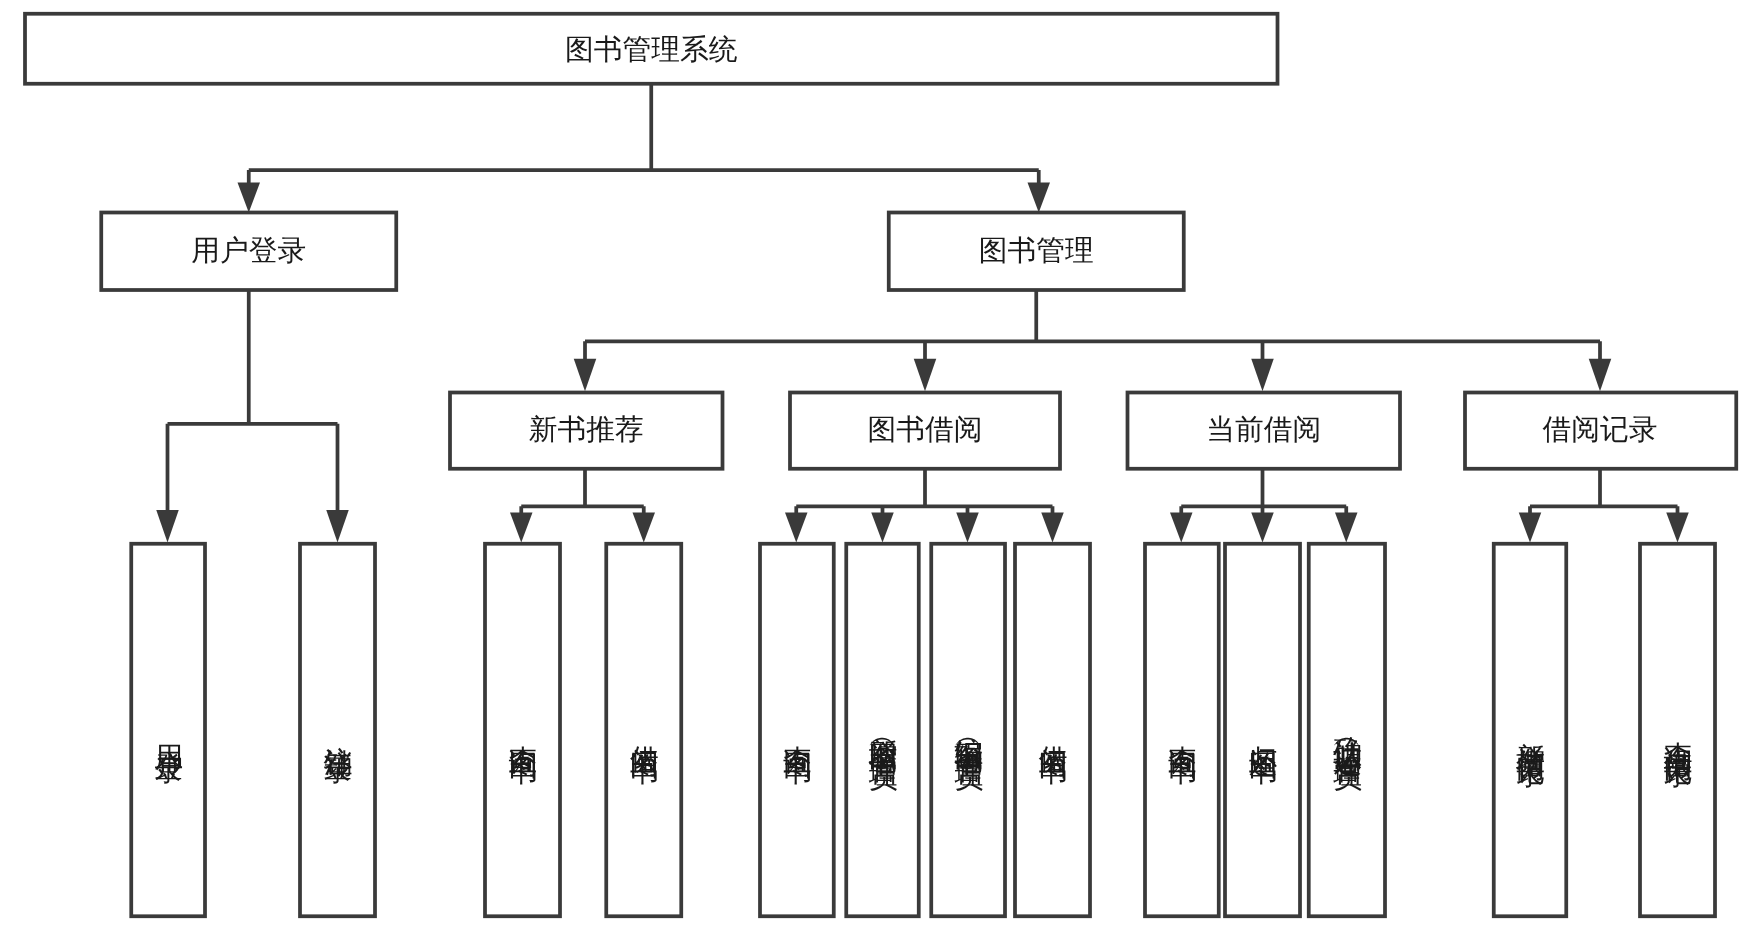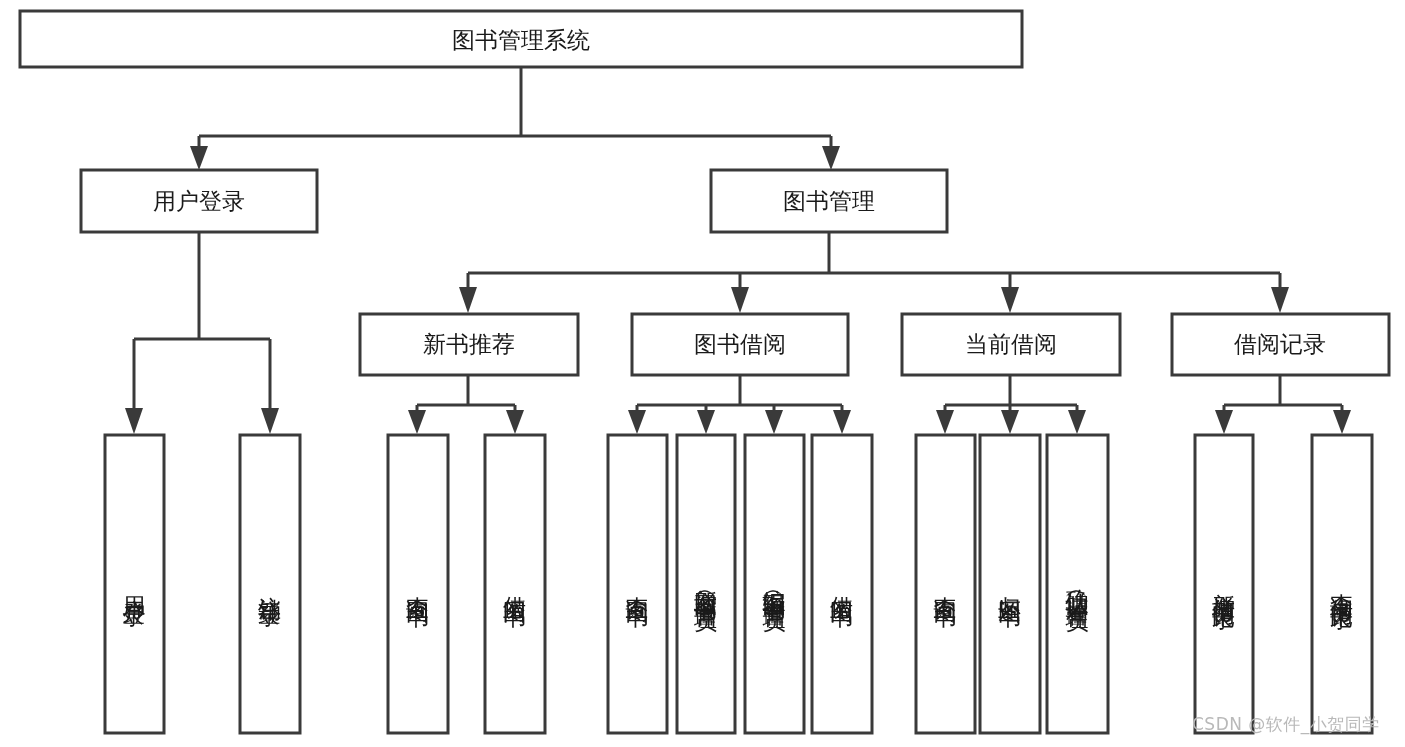--- a/index.html
+++ b/index.html
@@ -240,15 +240,14 @@
   <div class="leaf-label-wrap" style="left:1047px; top:435px; width:61px; height:298px;">
     <span class="leaf-label">确认归还（管理员）</span>
   </div>
   <div class="leaf-label-wrap" style="left:1195px; top:435px; width:58px; height:298px;">
     <span class="leaf-label">新增借阅记录</span>
   </div>
   <div class="leaf-label-wrap" style="left:1312px; top:435px; width:60px; height:298px;">
     <span class="leaf-label">查询借阅记录</span>
   </div>
 
-  <div class="watermark">CSDN @软件_小贺同学</div>
 
 </div>
 
 </body></html>

